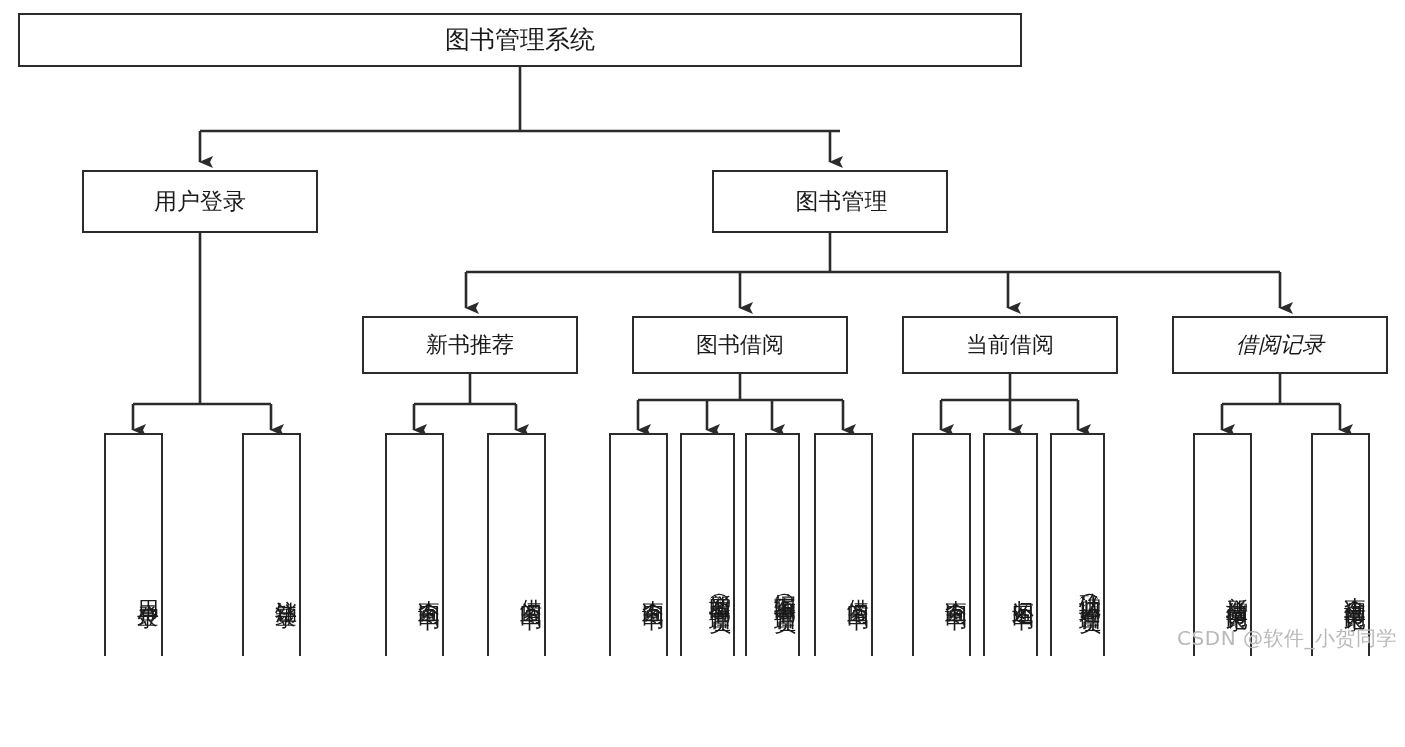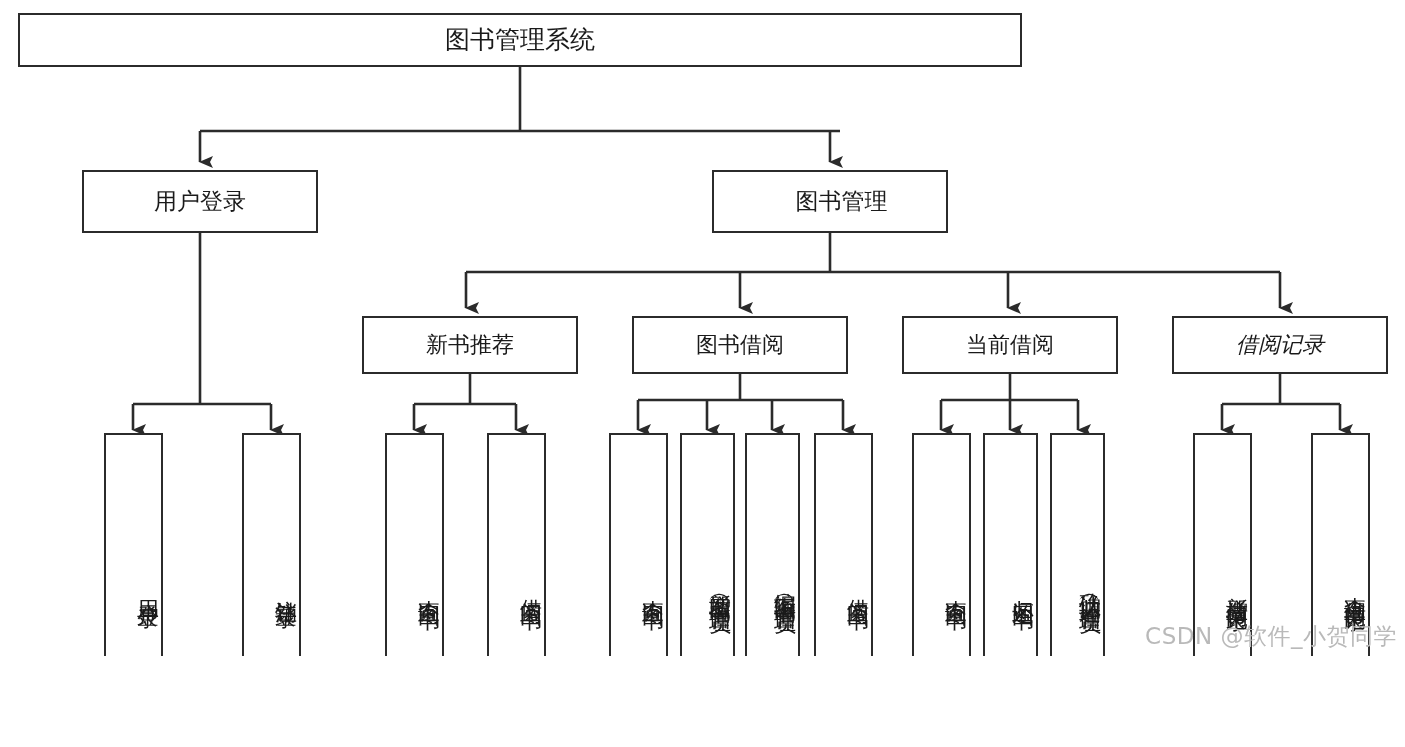--- a/index.html
+++ b/index.html
@@ -57,21 +57,21 @@
   .leaf-text {
     display: block;
     writing-mode: vertical-rl;
     text-orientation: upright;
     letter-spacing: 3px;
   }
   .watermark {
     position: absolute;
     right: 8px;
     bottom: 4px;
-    font-size: 23px;
+    font-size: 20px;
     color: #b9b9b9;
     letter-spacing: 0.5px;
     white-space: nowrap;
   }
 </style>
 </head>
 <body>
 
 <div id="canvas">
 

